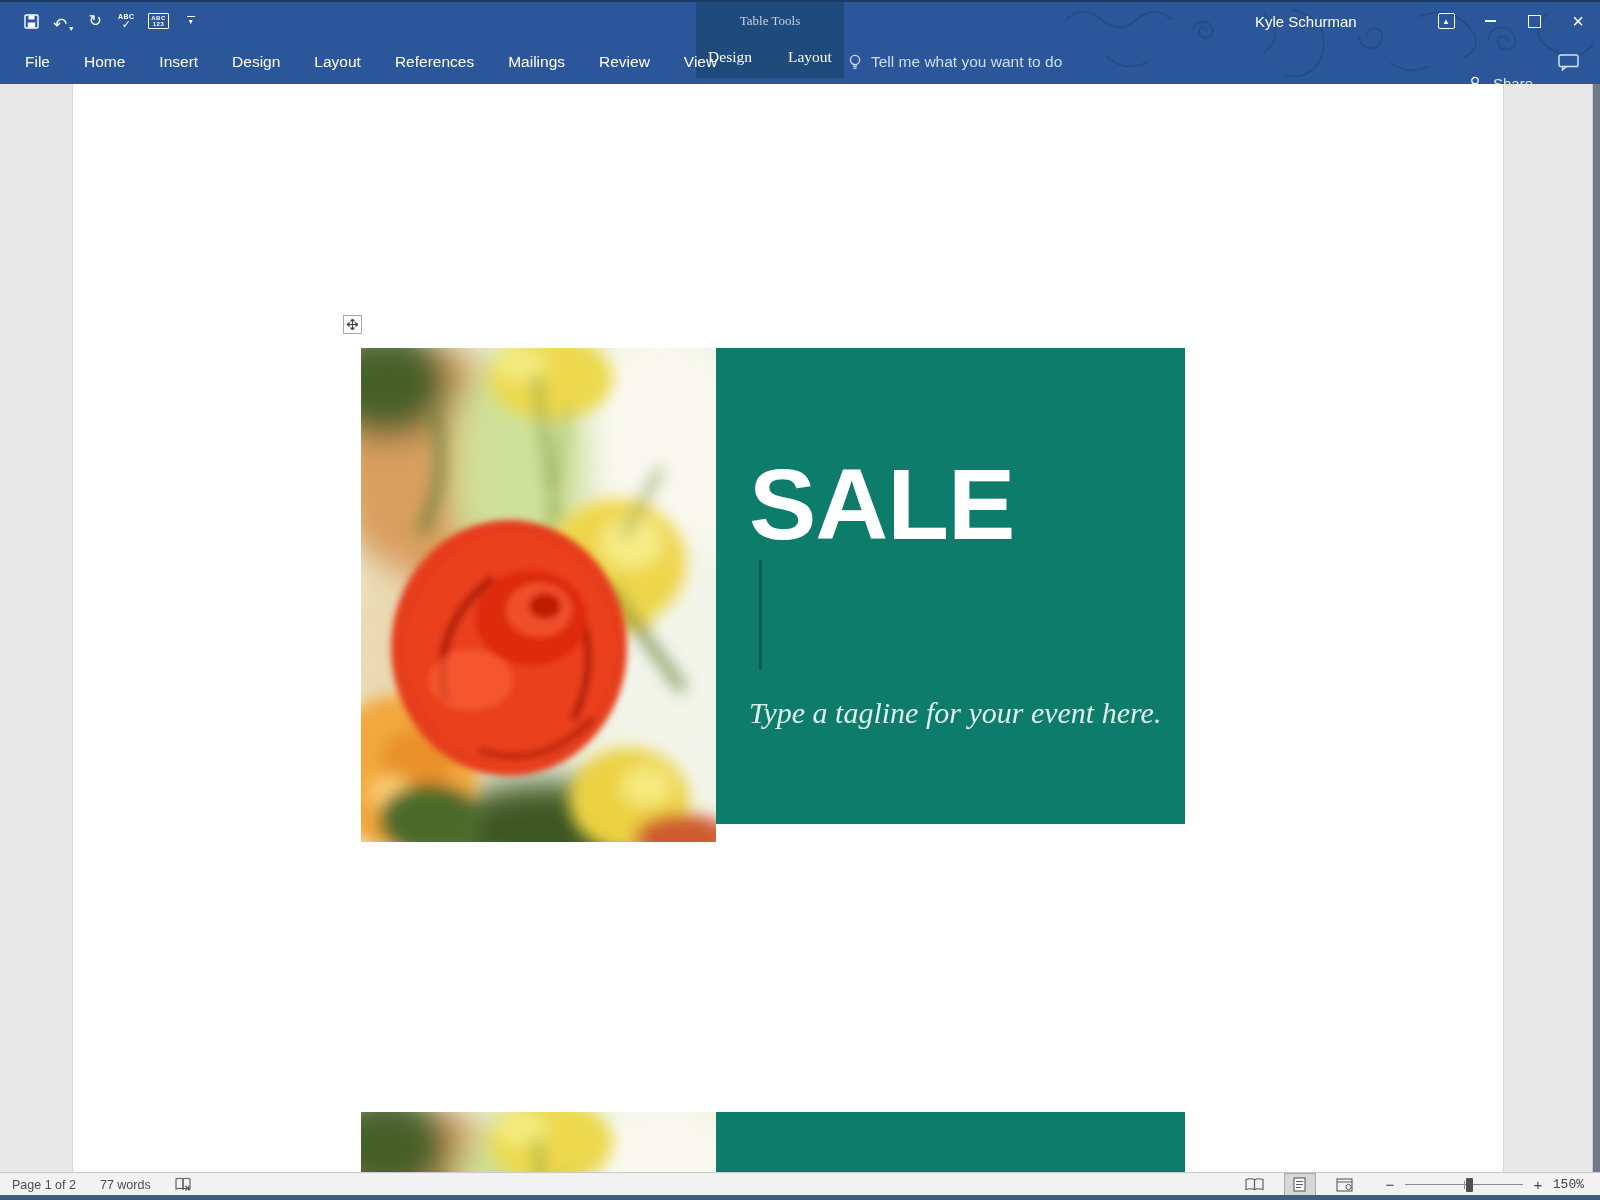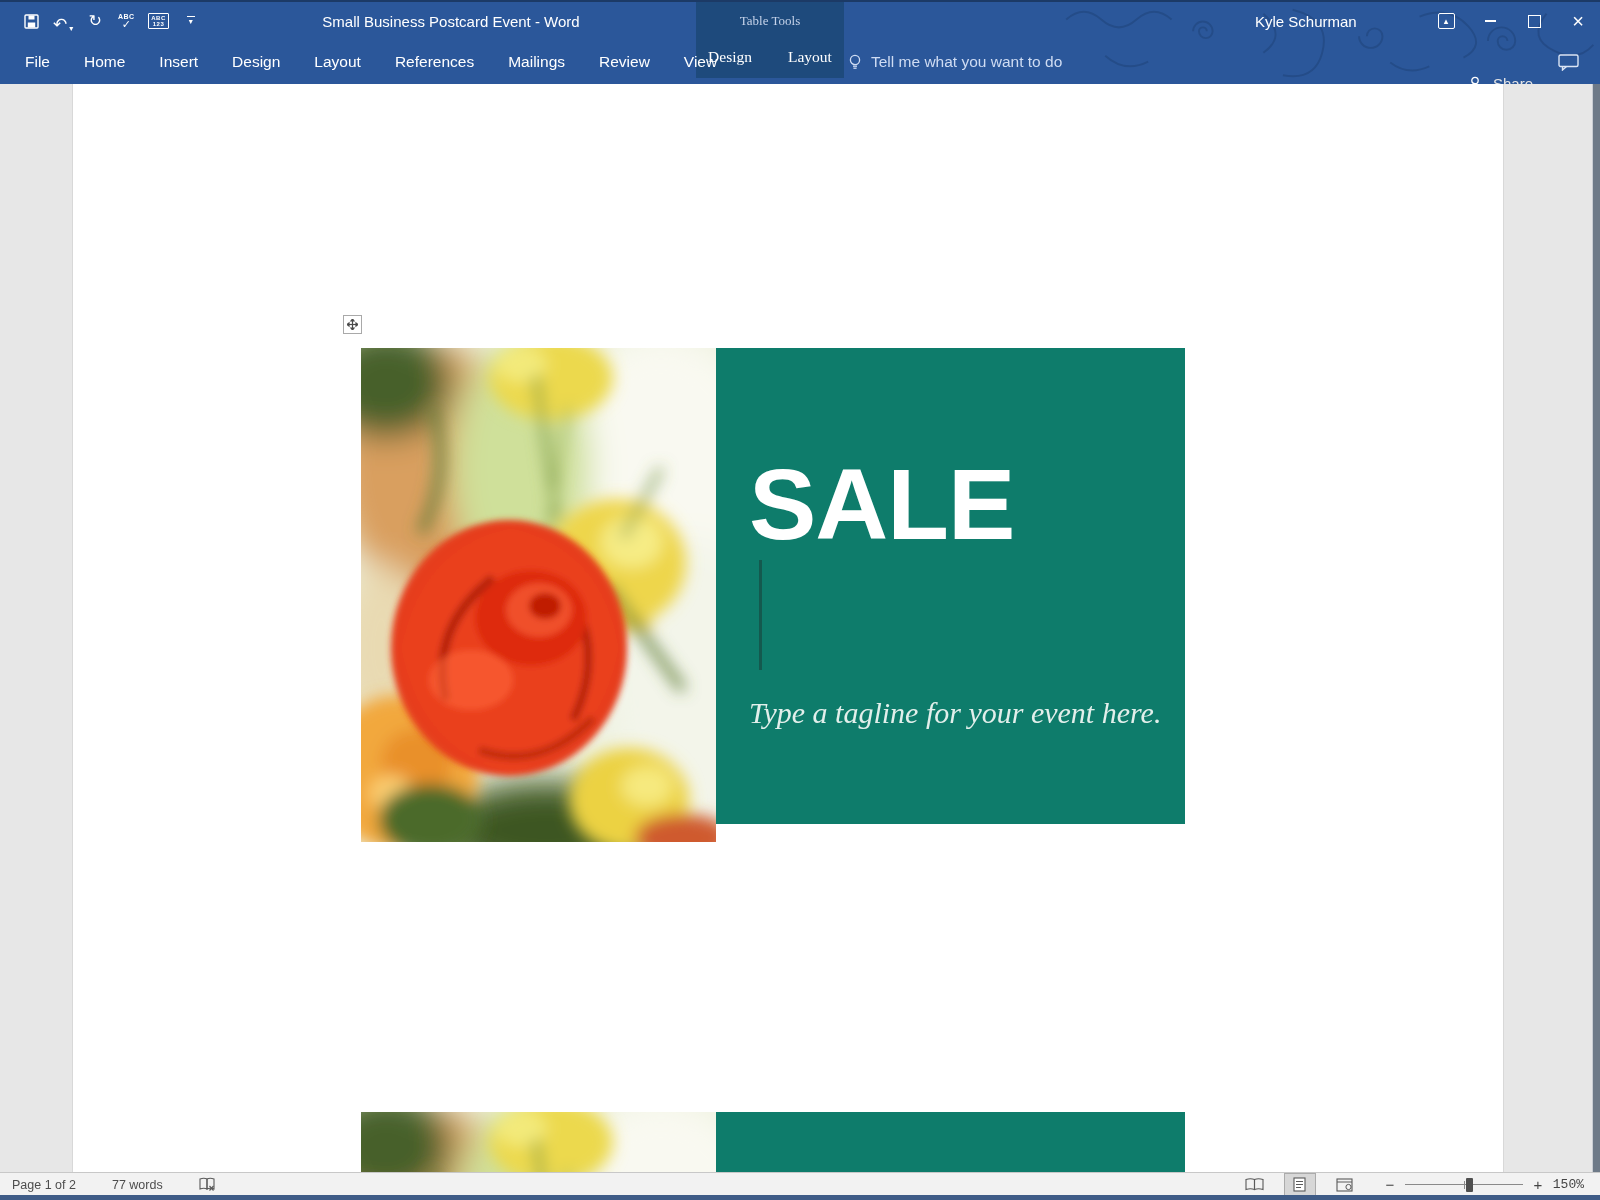--- a/index.html
+++ b/index.html
@@ -65,21 +65,21 @@
        font-size:101px;line-height:112px;letter-spacing:-1px;}
   .caret{display:inline-block;width:2.5px;height:110px;background:rgba(25,60,54,.55);
        margin-left:10px;vertical-align:-14px;}
   .tagline{position:absolute;left:33px;top:348px;color:#e2efeb;
        font-family:"Liberation Serif",serif;font-style:italic;font-size:30px;}
   .edge-right{position:absolute;right:0;top:84px;width:7px;height:1111px;
        background:#6e7a88;border-left:1px solid #c9cdd3;}
   
   .statusbar{position:absolute;left:0;top:1172px;width:1600px;height:23px;background:#f2f2f2;
        border-top:1px solid #c8c8c8;display:flex;align-items:center;color:#4d4d4d;font-size:12.5px;}
-  .sb-left{display:flex;align-items:center;gap:36px;padding-left:12px;}
+  .sb-left{display:flex;align-items:center;gap:24px;padding-left:12px;}
   .sb-right{margin-left:auto;display:flex;align-items:center;gap:14px;padding-right:16px;}
   .viewbtn{display:flex;align-items:center;justify-content:center;width:30px;height:21px;}
   .viewbtn.sel{background:#d7d7d7;border:1px solid #ababab;}
   .zoomgrp{display:flex;align-items:center;gap:9px;margin-left:10px;}
   .zsign{font-size:15px;color:#444;width:12px;text-align:center;line-height:1;}
   .ztrack{position:relative;width:118px;height:14px;}
   .ztrack .line{position:absolute;left:0;right:0;top:6px;height:1.5px;background:#8a8a8a;}
   .ztrack .tick{position:absolute;left:50%;top:3px;width:1.5px;height:8px;background:#8a8a8a;}
   .ztrack .handle{position:absolute;left:52%;top:0;width:7px;height:14px;background:#4f4f4f;
        border-radius:1px;}
@@ -201,21 +201,20 @@
           </span>
         </span>
         <span class="qbtn">
           <span class="qmore">
             <span class="bar"></span>
             <span class="v">▾</span>
           </span>
         </span>
       </div>
 
-      <div class="doctitle">Small Business Postcard Event - Word</div>
 
       <div class="username">Kyle Schurman</div>
 
       <div class="winctl">
         <span class="wbtn">
           <span class="rdo-box">▴</span>
         </span>
         <span class="wbtn">
           <span class="mini"></span>
         </span>

